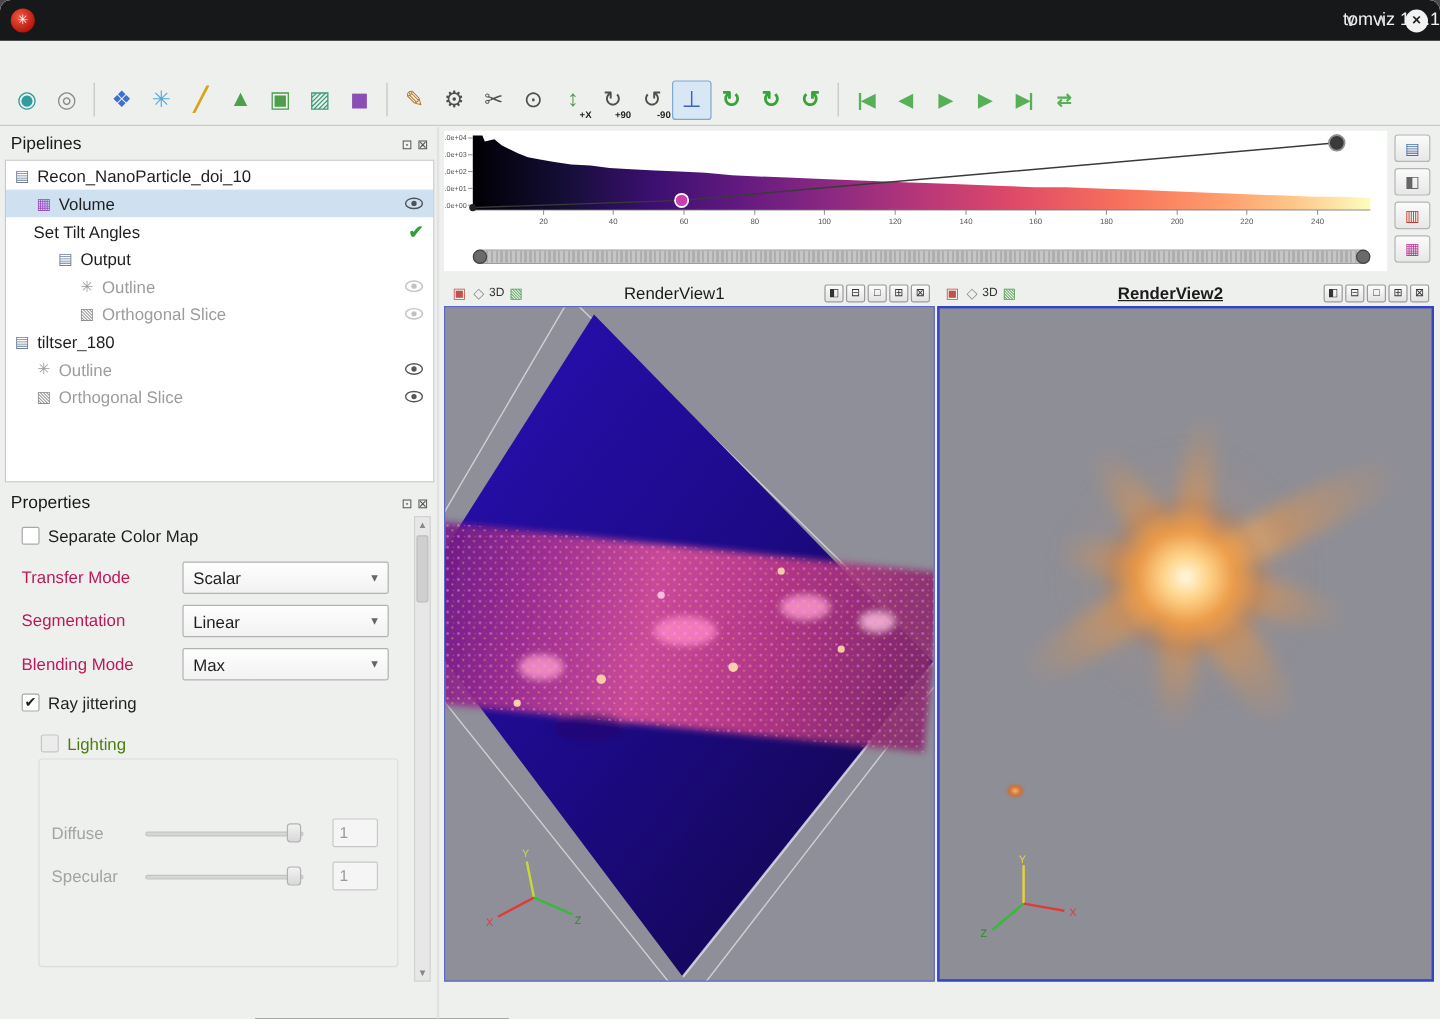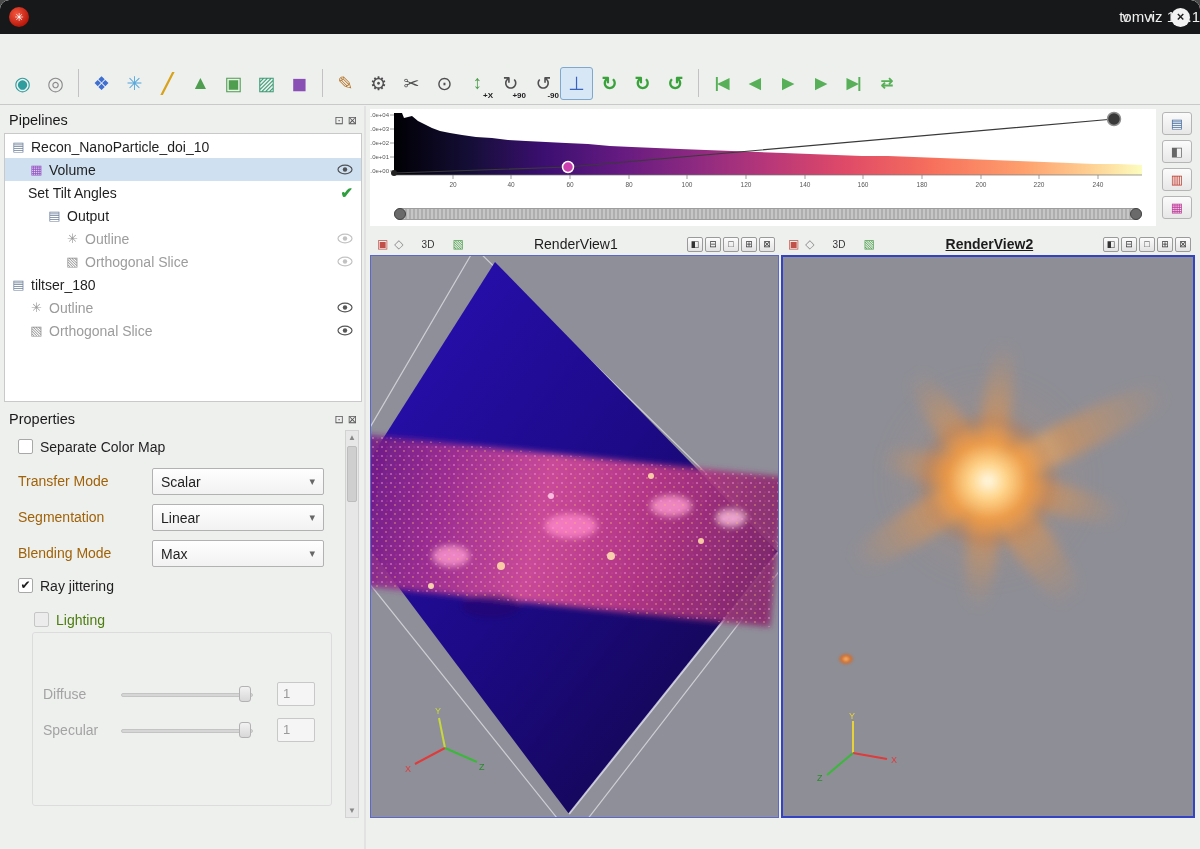--- a/index.html
+++ b/index.html
@@ -40,21 +40,21 @@
 .icon-dataset{color:#6d7f9b}.icon-volume{color:#9b50c4}.icon-outline{color:#9a9a9a}.icon-slice{color:#8f8f8f}
 .trow.muted .tlabel{color:#9c9c9c}
 .tlabel{white-space:nowrap;overflow:hidden}
 .tright{margin-left:auto;display:flex;align-items:center}
 .check-ok{color:#2f9e3f;font-size:15px;font-weight:bold}
 .p0{padding-left:5px}.p1{padding-left:23px}.p2{padding-left:41px}.p3{padding-left:59px}
 .eye{opacity:.85}.eye.faint{opacity:.3}
 
 #properties-dock{position:absolute;left:4px;top:408px;width:358px;height:437px}
 .props-body{position:absolute;top:24px;left:0;right:0;bottom:0}
-.prow-label{position:absolute;left:14px;font-size:14px;color:#a16207;line-height:27px}
+.prow-label{position:absolute;left:14px;font-size:14px;color:#be185d;line-height:27px}
 .combo{position:absolute;left:148px;width:172px;height:27px;background:linear-gradient(#fefefe,#f2f2f2);border:1px solid #b2b2b2;border-radius:2px;font-size:14px;color:#1f1f1f;display:flex;align-items:center;padding:0 8px}
 .combo .carr{margin-left:auto;color:#666;font-size:11px}
 .cbx{position:absolute;width:15px;height:15px;background:#fff;border:1px solid #a8a8a8;border-radius:2px;font-size:12px;line-height:13px;text-align:center;color:#1c1c1c}
 .cbx.dis{background:#ececec;border-color:#c6c6c6}
 .cbx-label{position:absolute;font-size:14px;color:#1f1f1f}
 .cbx-label.dis{color:#4d7c0f}
 .groupbox{position:absolute;left:28px;top:200px;width:300px;height:174px;border:1px solid #dcdcdc;border-radius:3px}
 .srow{position:absolute;left:0;width:100%;height:26px}
 .srow .slabel{position:absolute;left:10px;font-size:14px;color:#a3a3a3;line-height:26px}
 .slider{position:absolute;left:88px;top:4px;width:132px;height:18px}
@@ -74,21 +74,21 @@
 .hbtn{width:30px;height:23px;margin-bottom:5px;border:1px solid #b5b5b5;background:linear-gradient(#fbfbfb,#e7e7e7);border-radius:3px;font-size:13px;display:flex;align-items:center;justify-content:center}
 .hb0{color:#4a6fa5}.hb1{color:#666}.hb2{color:#c0392b}.hb3{color:#c0399b}
 
 
 .rview{position:absolute;top:233px;height:585px}
 #rv1{left:370px;width:409px}
 #rv2{left:781px;width:414px}
 .rv-header{height:22px;display:flex;align-items:center;padding:0 4px;font-size:14px;color:#1c1c1c}
 .rvic{font-size:12px;margin:0 3px}
 .rvic.cam{color:#c2504a}.rvic.inter{color:#8a8a8a}.rvic.cube{color:#4f9e4f}
-.rv-mode{font-size:10px;color:#333;margin:0 15px}
+.rv-mode{font-size:10px;color:#333;margin:0 1px}
 .rv-title{flex:1;text-align:center}
 .rv-title.active{font-weight:bold;text-decoration:underline}
 .rvbtn{width:16px;height:15px;border:1px solid #9a9a9a;background:linear-gradient(#fcfcfc,#e3e3e3);font-size:9px;display:flex;align-items:center;justify-content:center;margin-left:2px;border-radius:2px;color:#333;flex:none}
 .rv-canvas{position:absolute;top:22px;left:0;right:0;bottom:0;background:#8f8f99;overflow:hidden}
 #rv1 .rv-canvas{border:1px solid #5a68cc}
 #rv2 .rv-canvas{border:2px solid #3442c4;background:#8e8e96}
 .triad{position:absolute}
 
 .ray{position:absolute;left:205px;top:223px;transform-origin:0 50%;border-radius:50%;filter:blur(6px);background:linear-gradient(90deg,rgba(255,216,150,.95),rgba(235,150,70,.5) 40%,rgba(150,110,85,0) 92%)}
 .core{position:absolute;left:115px;top:138px;width:180px;height:172px;border-radius:50%;filter:blur(3px);background:radial-gradient(closest-side,rgba(255,250,232,1) 0%,rgba(255,214,140,.96) 20%,rgba(240,150,60,.82) 45%,rgba(190,120,70,.35) 68%,rgba(150,110,85,0) 82%)}

